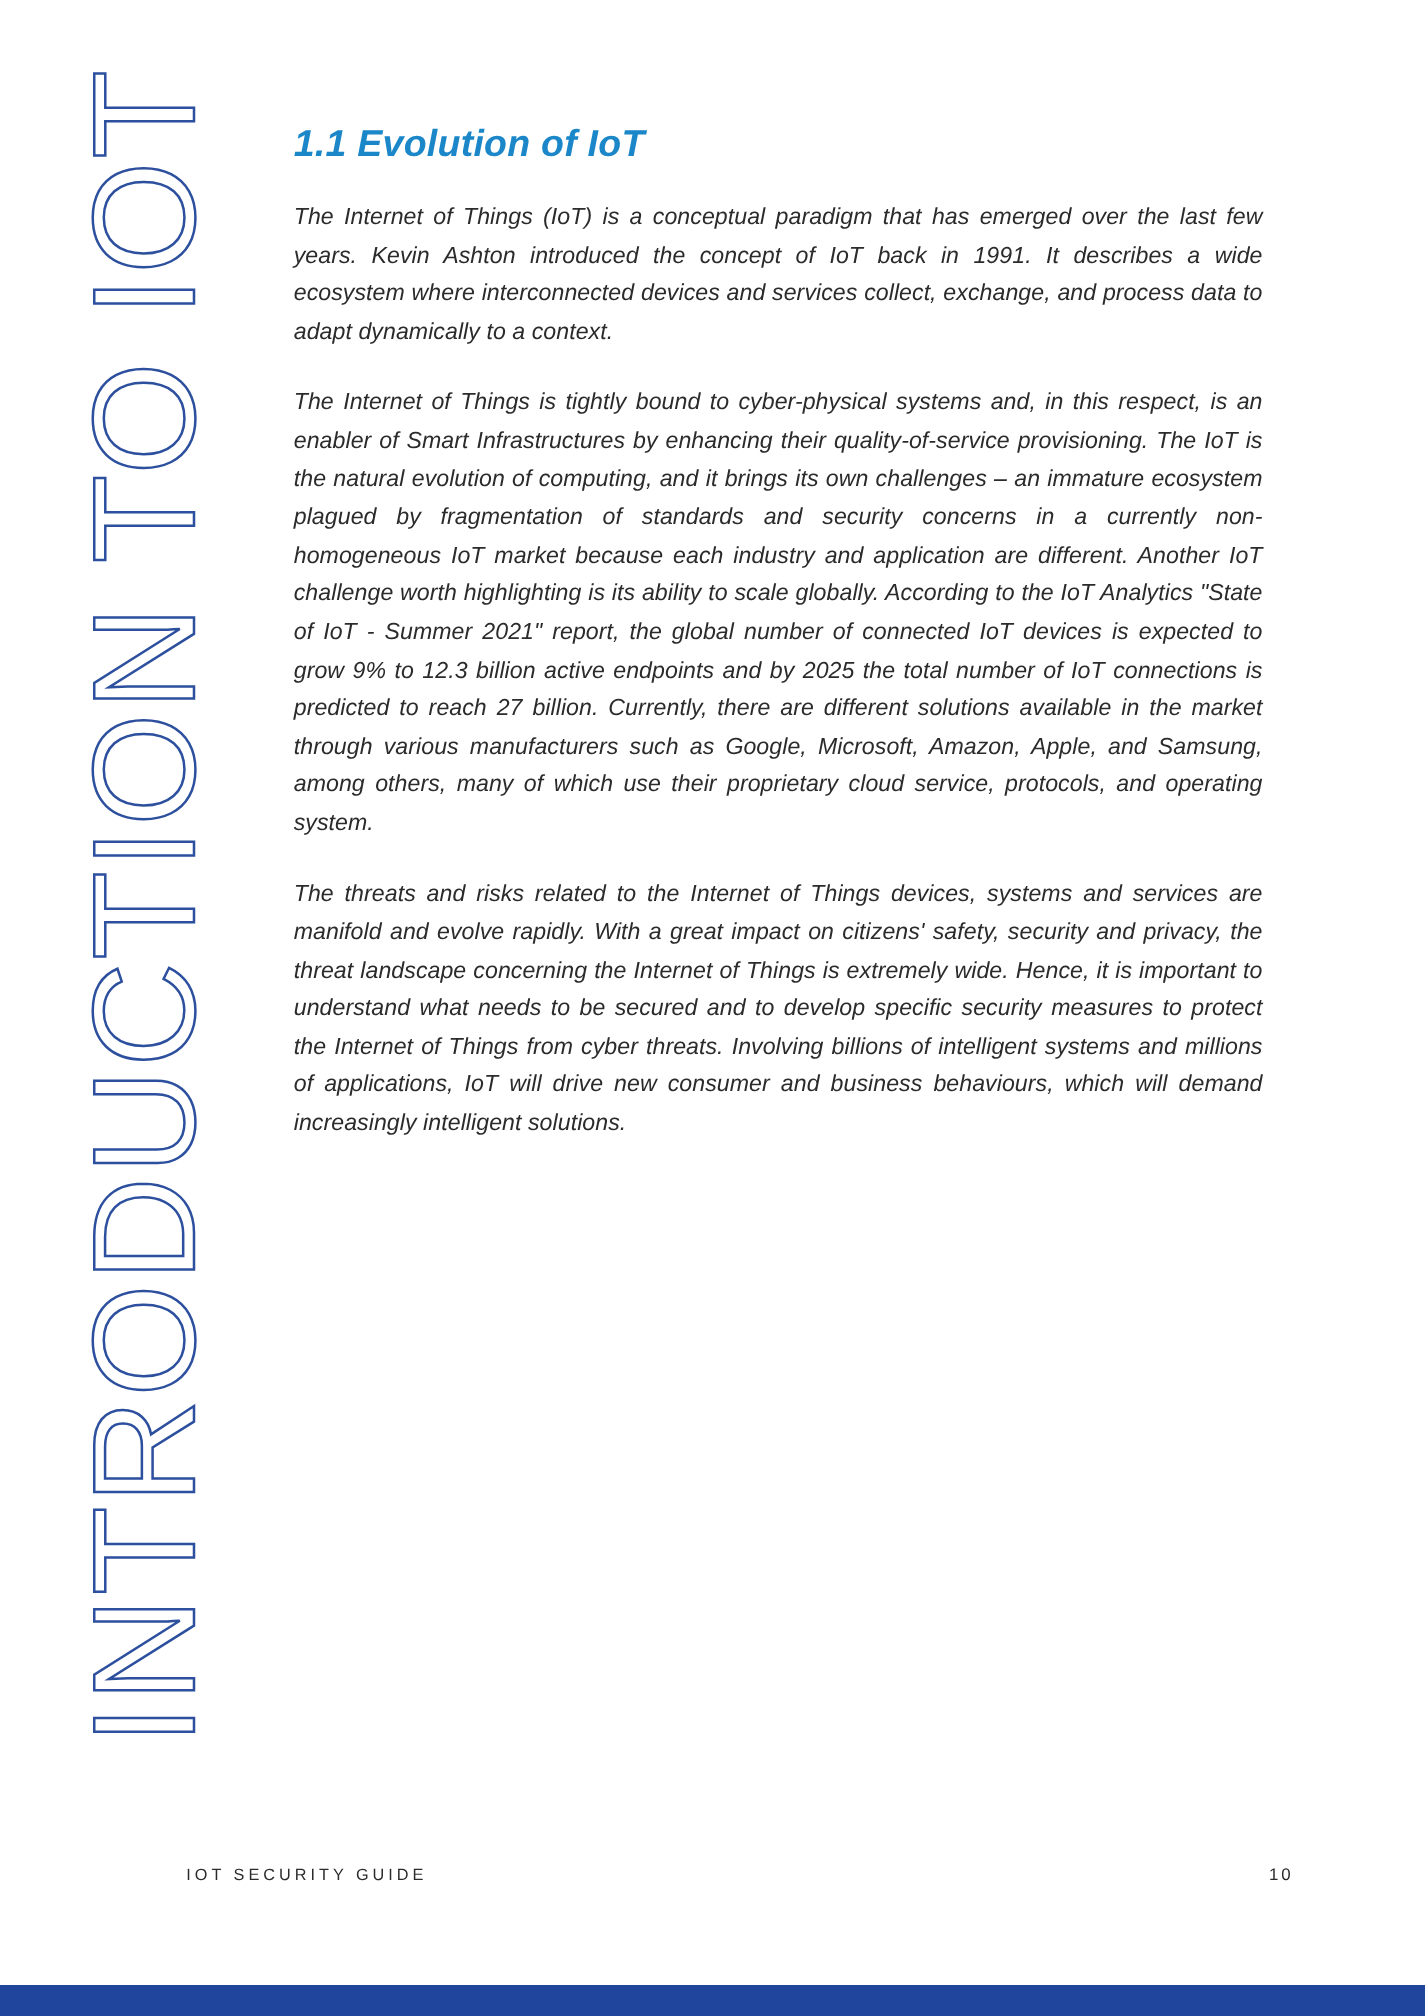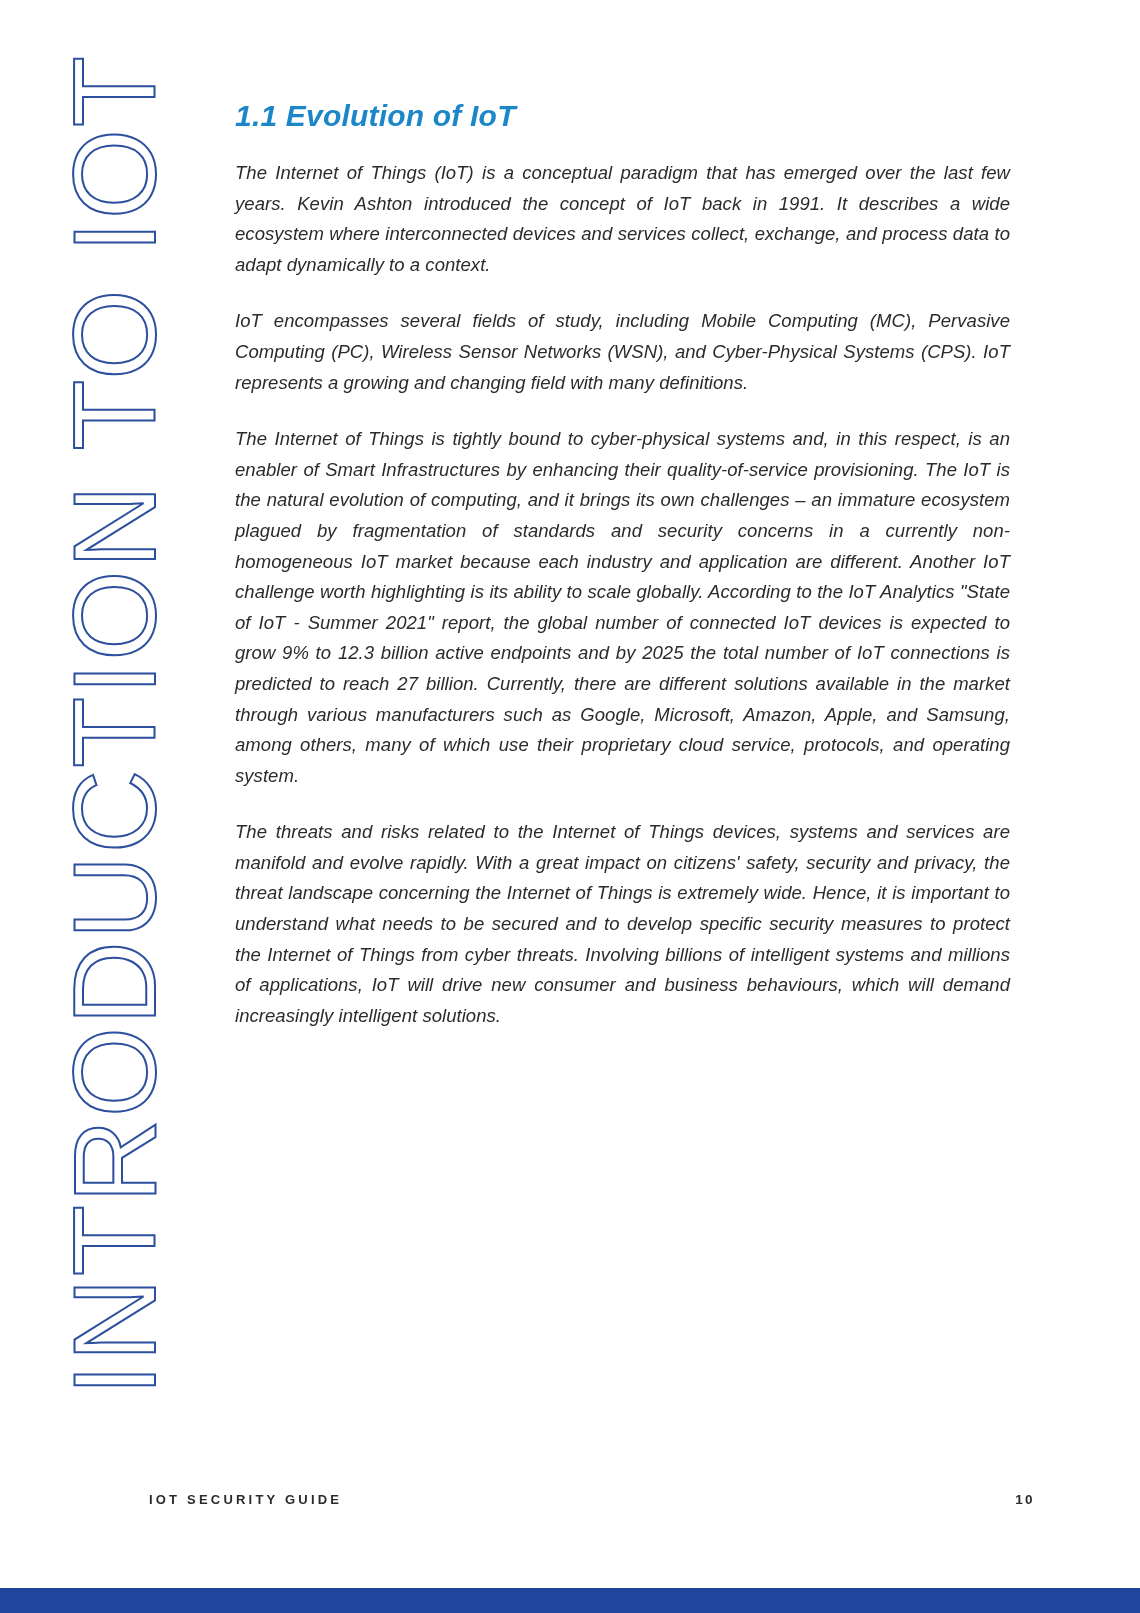--- a/index.html
+++ b/index.html
@@ -89,28 +89,28 @@
     position: absolute;
     left: 105px;
     right: 105px;
     top: 1492px;
     display: flex;
     align-items: baseline;
     justify-content: space-between;
   }
   .footer-label {
     font-size: 13px;
-    font-weight: 700;
+    font-weight: 400;
     letter-spacing: 3.2px;
     color: #2b2b2b;
     padding-left: 44px;
   }
   .footer-page {
     font-size: 13.5px;
-    font-weight: 700;
+    font-weight: 400;
     letter-spacing: 2.4px;
     color: #2b2b2b;
   }
 
   .bottom-bar {
     position: absolute;
     left: 0;
     right: 0;
     bottom: 0;
     height: 25px;
@@ -124,21 +124,20 @@
 
   <div class="side-title-wrap">
     <div class="side-title">INTRODUCTION TO IOT</div>
   </div>
 
   <div class="content">
 
     <h1 class="section-heading">1.1 Evolution of IoT</h1>
 
     <p class="para">The Internet of Things (IoT) is a conceptual paradigm that has emerged over the last few years. Kevin Ashton introduced the concept of IoT back in 1991. It describes a wide ecosystem where interconnected devices and services collect, exchange, and process data to adapt dynamically to a context.</p>
-    <p class="para">IoT encompasses several fields of study, including Mobile Computing (MC), Pervasive Computing (PC), Wireless Sensor Networks (WSN), and Cyber-Physical Systems (CPS). IoT represents a growing and changing field with many definitions.</p>
     <p class="para">The Internet of Things is tightly bound to cyber-physical systems and, in this respect, is an enabler of Smart Infrastructures by enhancing their quality-of-service provisioning. The IoT is the natural evolution of computing, and it brings its own challenges – an immature ecosystem plagued by fragmentation of standards and security concerns in a currently non-homogeneous IoT market because each industry and application are different. Another IoT challenge worth highlighting is its ability to scale globally. According to the IoT Analytics "State of IoT - Summer 2021" report, the global number of connected IoT devices is expected to grow 9% to 12.3 billion active endpoints and by 2025 the total number of IoT connections is predicted to reach 27 billion. Currently, there are different solutions available in the market through various manufacturers such as Google, Microsoft, Amazon, Apple, and Samsung, among others, many of which use their proprietary cloud service, protocols, and operating system.</p>
     <p class="para">The threats and risks related to the Internet of Things devices, systems and services are manifold and evolve rapidly. With a great impact on citizens' safety, security and privacy, the threat landscape concerning the Internet of Things is extremely wide. Hence, it is important to understand what needs to be secured and to develop specific security measures to protect the Internet of Things from cyber threats. Involving billions of intelligent systems and millions of applications, IoT will drive new consumer and business behaviours, which will demand increasingly intelligent solutions.</p>
 
   </div>
 
   <div class="footer">
     <div class="footer-label">IOT SECURITY GUIDE</div>
     <div class="footer-page">10</div>
   </div>
 

